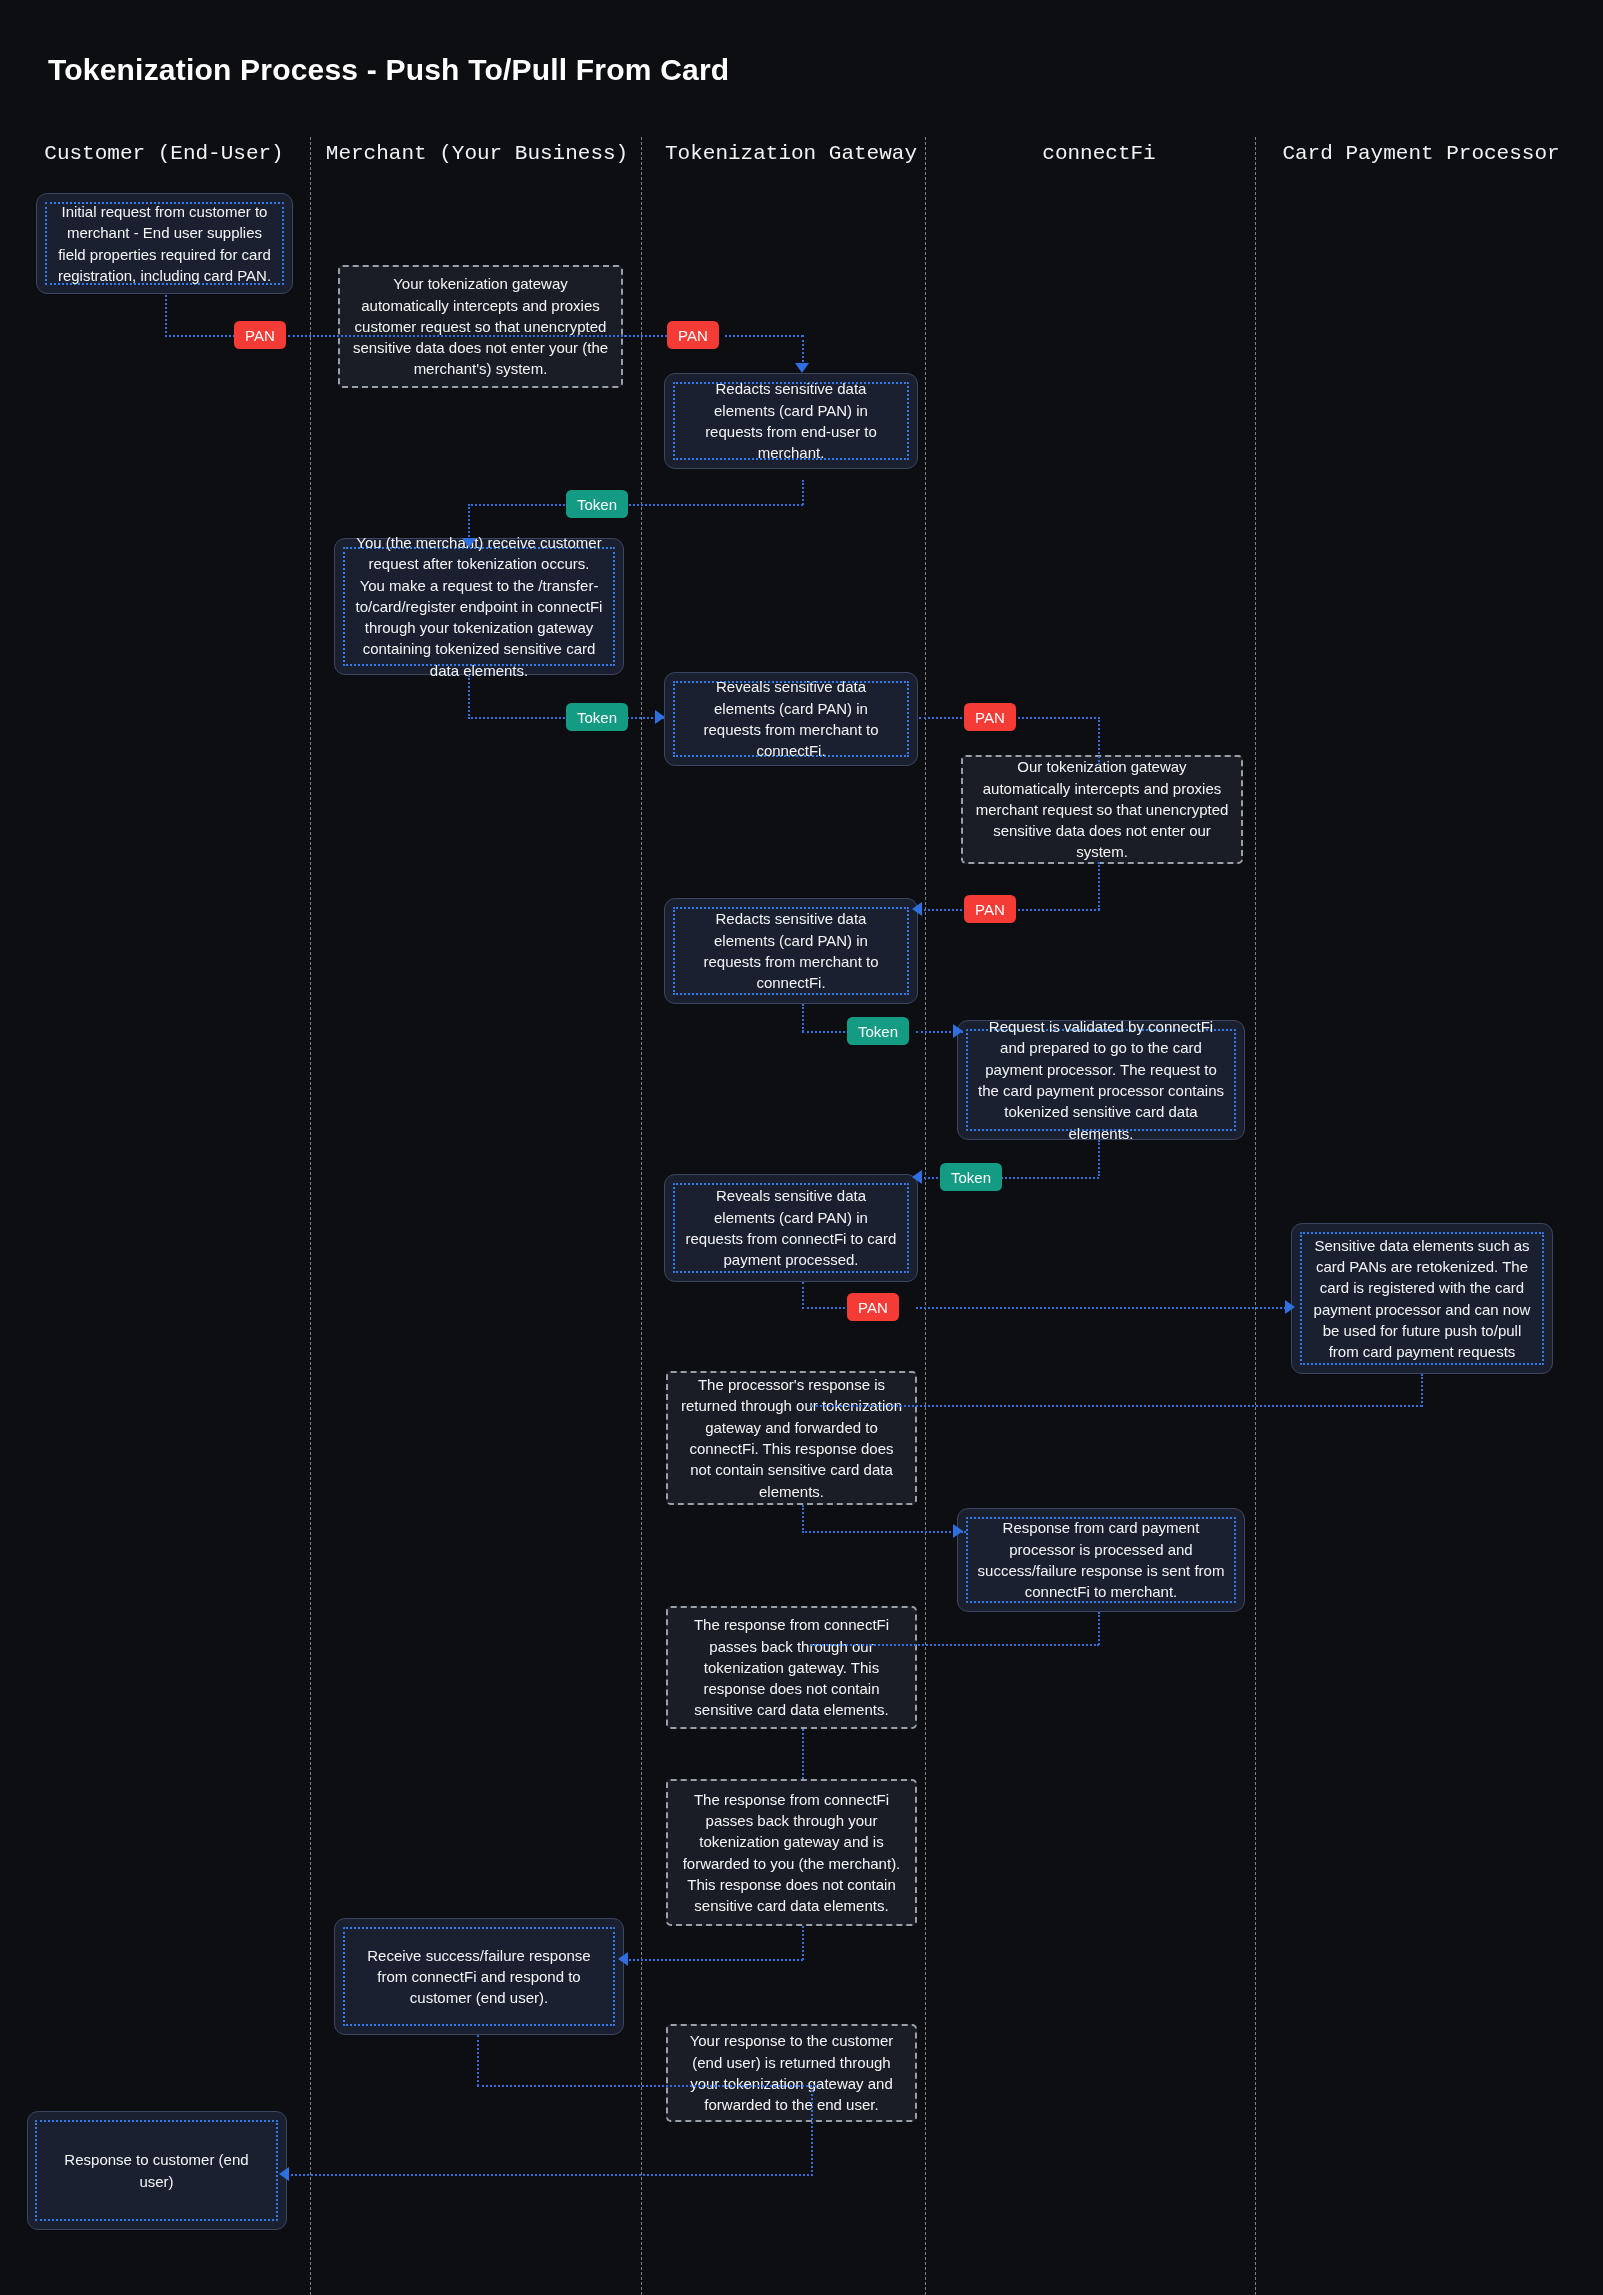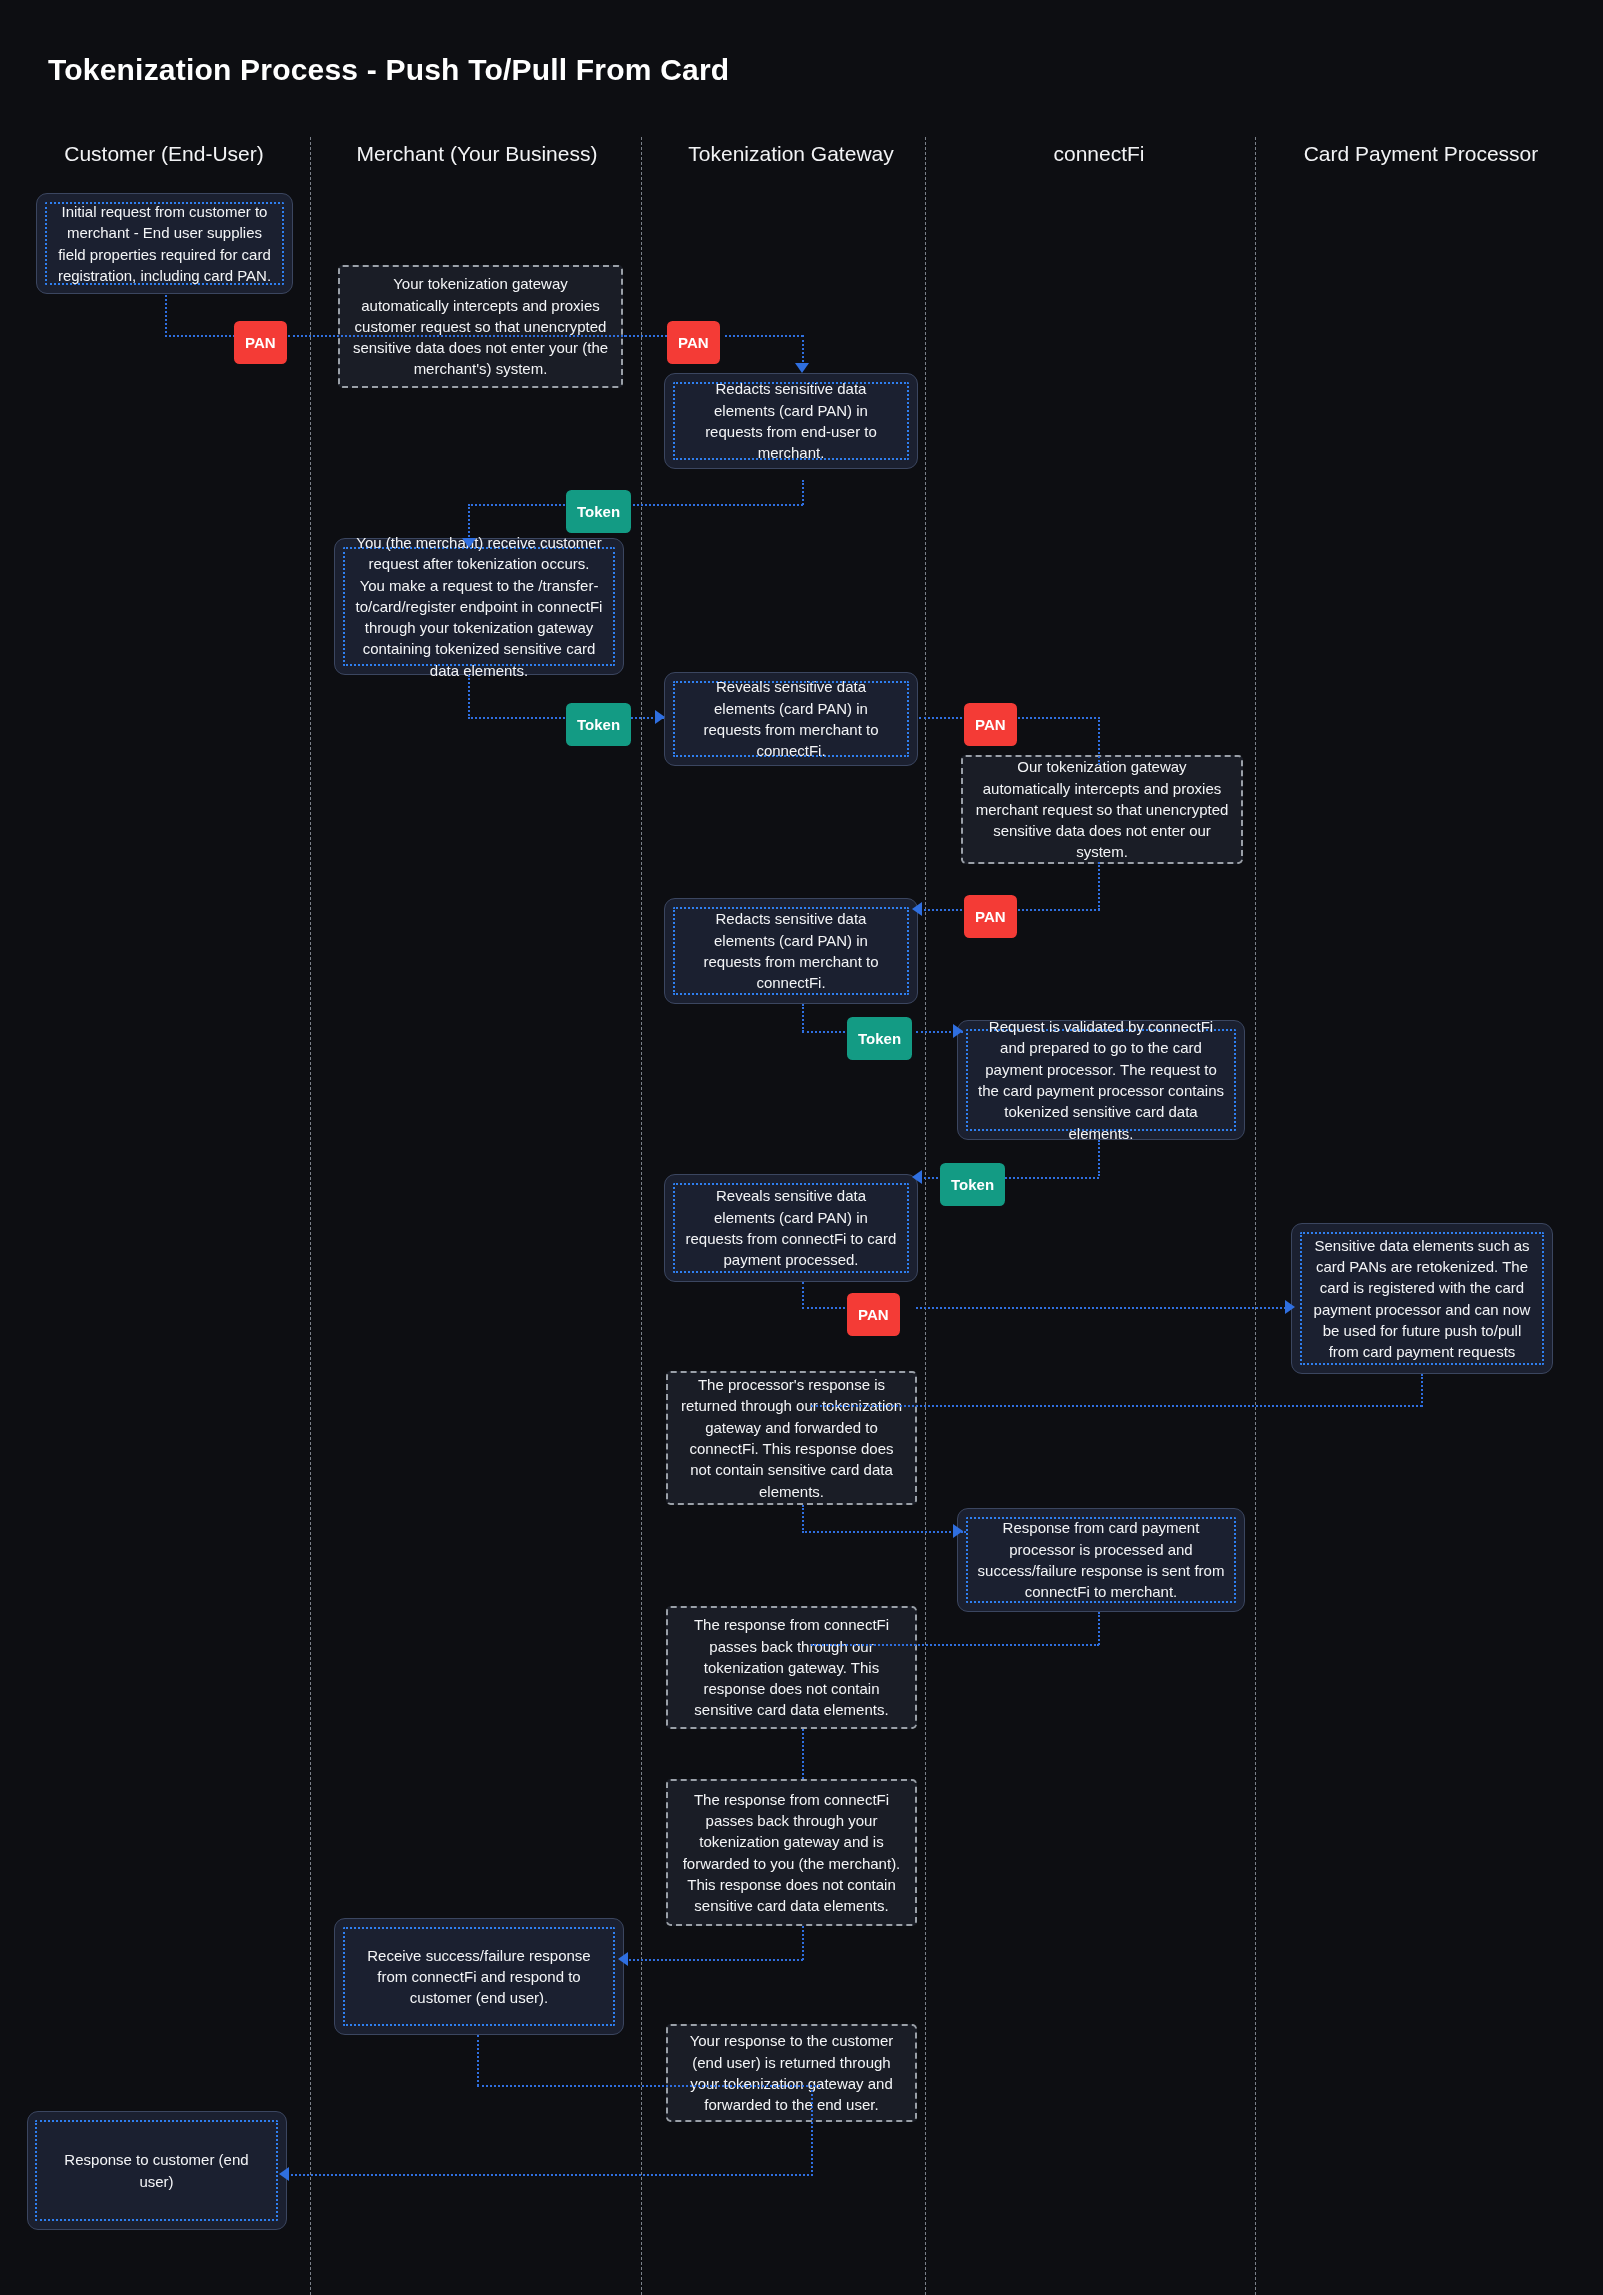--- a/index.html
+++ b/index.html
@@ -15,21 +15,21 @@
   .title{
     position:absolute;left:48px;top:53px;
     font-size:30px;font-weight:700;letter-spacing:0.2px;color:#ffffff;
     white-space:nowrap;
   }
 
   
   .lane-head{
     position:absolute;top:142px;
     font-size:21px;font-weight:400;color:#f2f3f5;
-    text-align:center;white-space:nowrap;transform:translateX(-50%);
+    text-align:center;white-space:nowrap;transform:translateX(-50%);font-family:Liberation Mono, monospace;
   }
   
   .lane-line{
     position:absolute;top:137px;height:2158px;width:0;
     border-left:1.6px dashed #7a8089;
   }
 
   
   .node{
     position:absolute;box-sizing:border-box;
@@ -55,22 +55,22 @@
   .node.grey{
     border:2.3px dashed #9aa0a8;border-radius:4.7px;
     background:#1a1d26;
   }
   .node .txt{display:block;width:100%;}
 
   
   .badge{
     position:absolute;box-sizing:border-box;
     display:flex;align-items:center;justify-content:center;
-    font-size:15px;font-weight:700;color:#ffffff;
-    border-radius:5.5px;height:43px;z-index:6;
+    font-size:15px;font-weight:400;color:#ffffff;
+    border-radius:5.5px;height:28px;z-index:6;
     white-space:nowrap;padding:0 11px;
   }
   .badge.pan{background:#f43b36;}
   .badge.token{background:#139b84;}
 
   
   .conn{position:absolute;z-index:2;}
   .conn.h{border-top:2.3px dotted #2f6fe0;height:0;}
   .conn.v{border-left:2.3px dotted #2f6fe0;width:0;}
 

